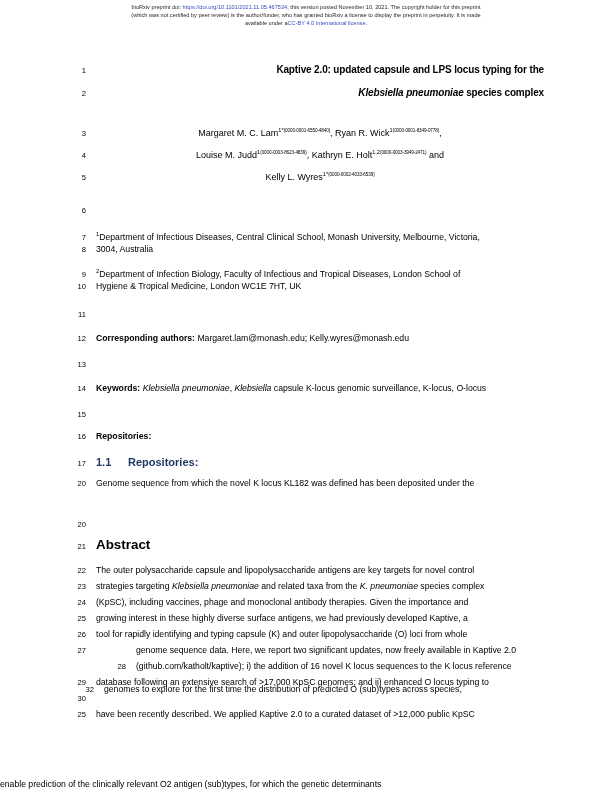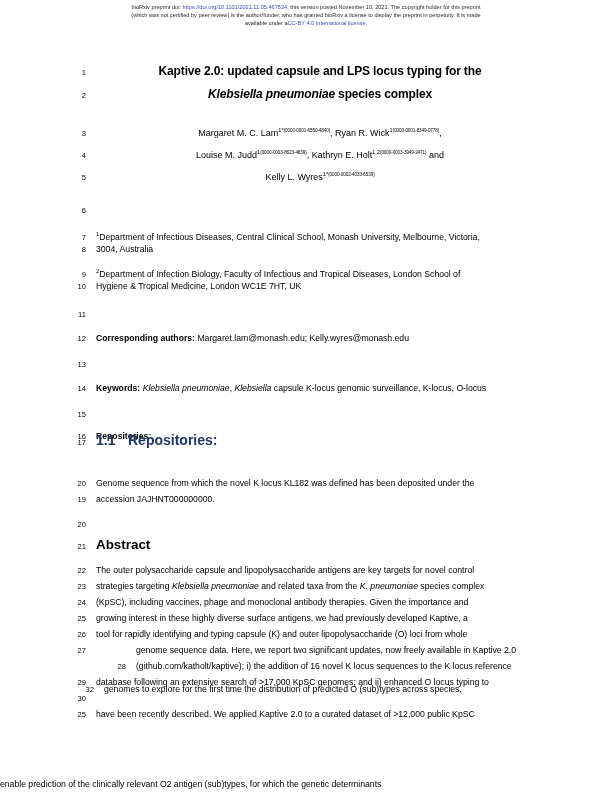--- a/index.html
+++ b/index.html
@@ -63,22 +63,22 @@
   }
   .content {
     flex: 1 1 auto;
     padding-right: 58px;
     font-size: 8.6px;
     line-height: 1.05;
   }
 
   
   .title-row .content {
-    text-align: center;
-    font-size: 12px;
+    text-align: right;
+    font-size: 10px;
     font-weight: bold;
     letter-spacing: -0.15px;
     padding-right: 68px;
   }
   .title-row .content i { font-style: italic; }
 
   
   .authors-row .content {
     text-align: center;
     font-size: 9px;
@@ -105,21 +105,21 @@
   }
   .body-row .content i { font-style: italic; }
   .body-row .content b { font-weight: bold; }
 
   
   .h1-row .content {
     font-size: 13.4px;
     font-weight: bold;
   }
   .h2-row .content {
-    font-size: 14px;
+    font-size: 11px;
     font-weight: bold;
     color: #1f3864;
   }
   .h2-row .content .num { display: inline-block; width: 32px; }
   .bold-lead { font-weight: bold; }
   .spacer-row .content { height: 8px; }
 </style>
 </head>
 <body>
 
@@ -202,33 +202,29 @@
   <div class="row spacer-row" style="top:409px;">
     <div class="lineno">15</div>
     <div class="content"></div>
   </div>
 
   <div class="row body-row" style="top:432px;">
     <div class="lineno">16</div>
     <div class="content"><b>Repositories:</b></div>
   </div>
 
-  <div class="row h2-row" style="top:433px;justify-content:flex-end;">
+  <div class="row h2-row" style="top:457px;justify-content:flex-end;">
     <div class="lineno">17</div>
     <div class="content"><span class="num">1.1</span><span>Repositories:</span></div>
   </div>
 
   <div class="row body-row" style="top:479px;">
     <div class="lineno">20</div>
     <div class="content">Genome sequence from which the novel K locus KL182 was defined has been deposited under the</div>
   </div>
-  <div class="row body-row" style="top:495px;">
-    <div class="lineno">19</div>
-    <div class="content">accession JAJHNT000000000.</div>
-  </div>
 
   <div class="row spacer-row" style="top:519px;">
     <div class="lineno">20</div>
     <div class="content"></div>
   </div>
 
   <div class="row h1-row" style="top:538px;">
     <div class="lineno">21</div>
     <div class="content">Abstract</div>
   </div>

